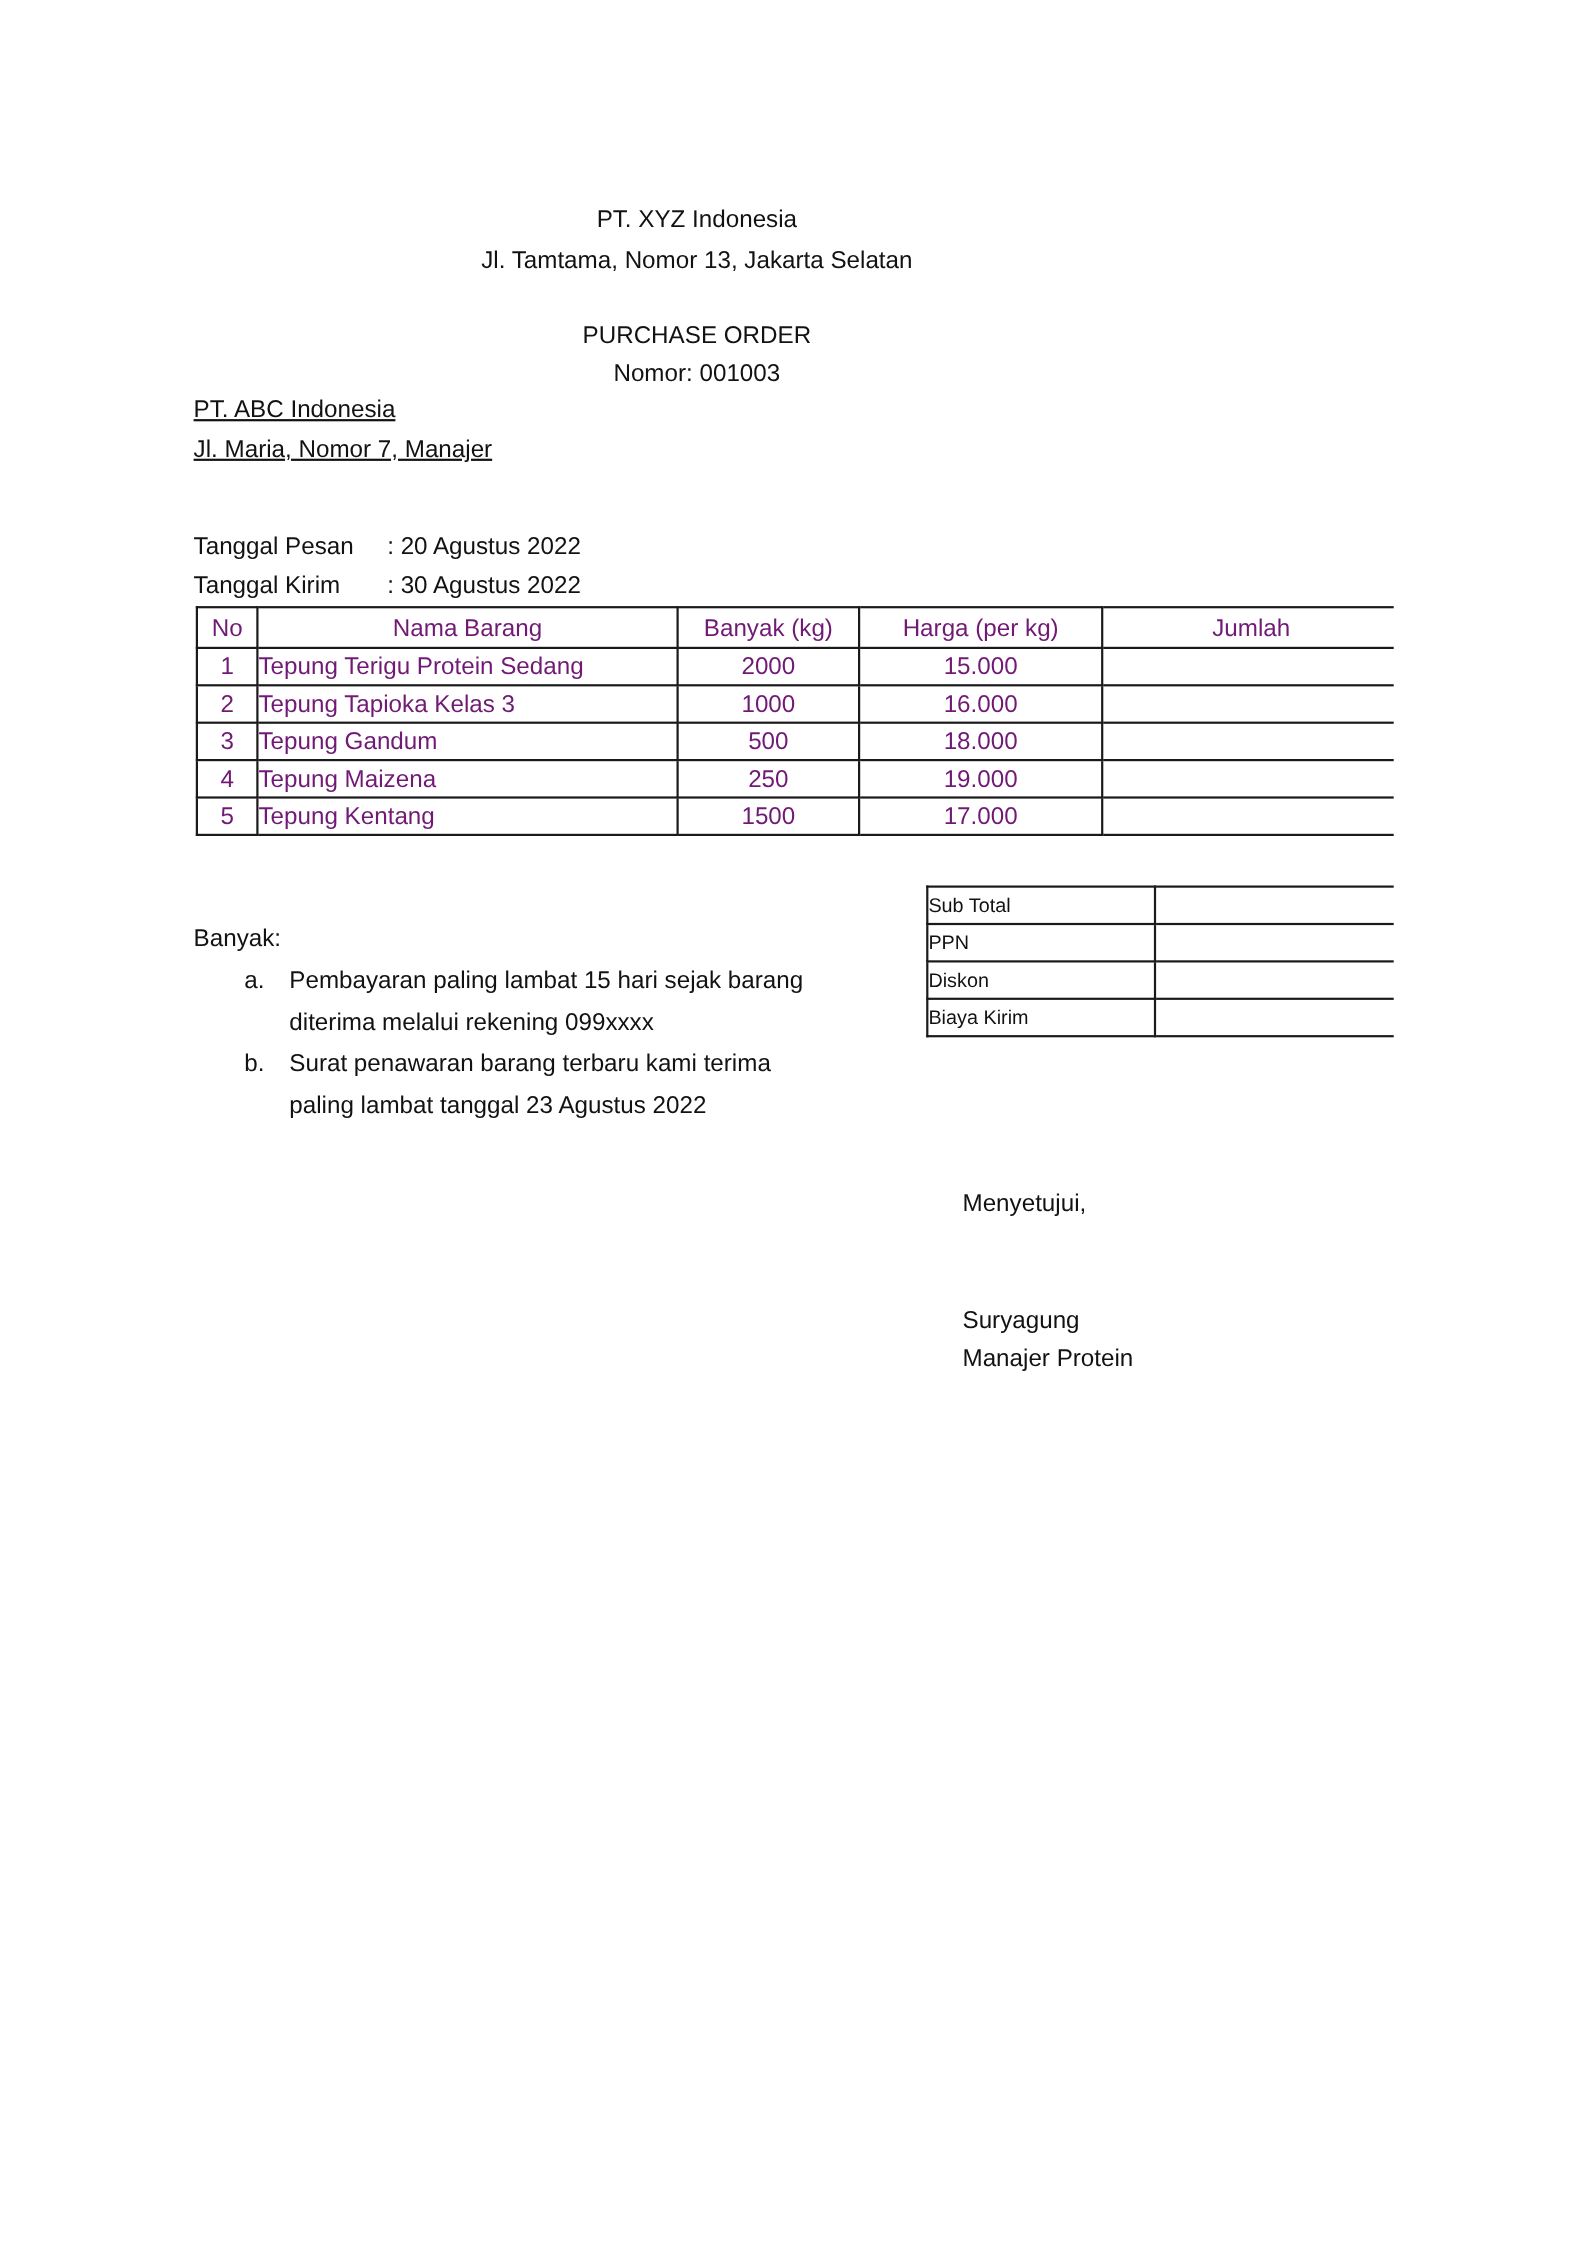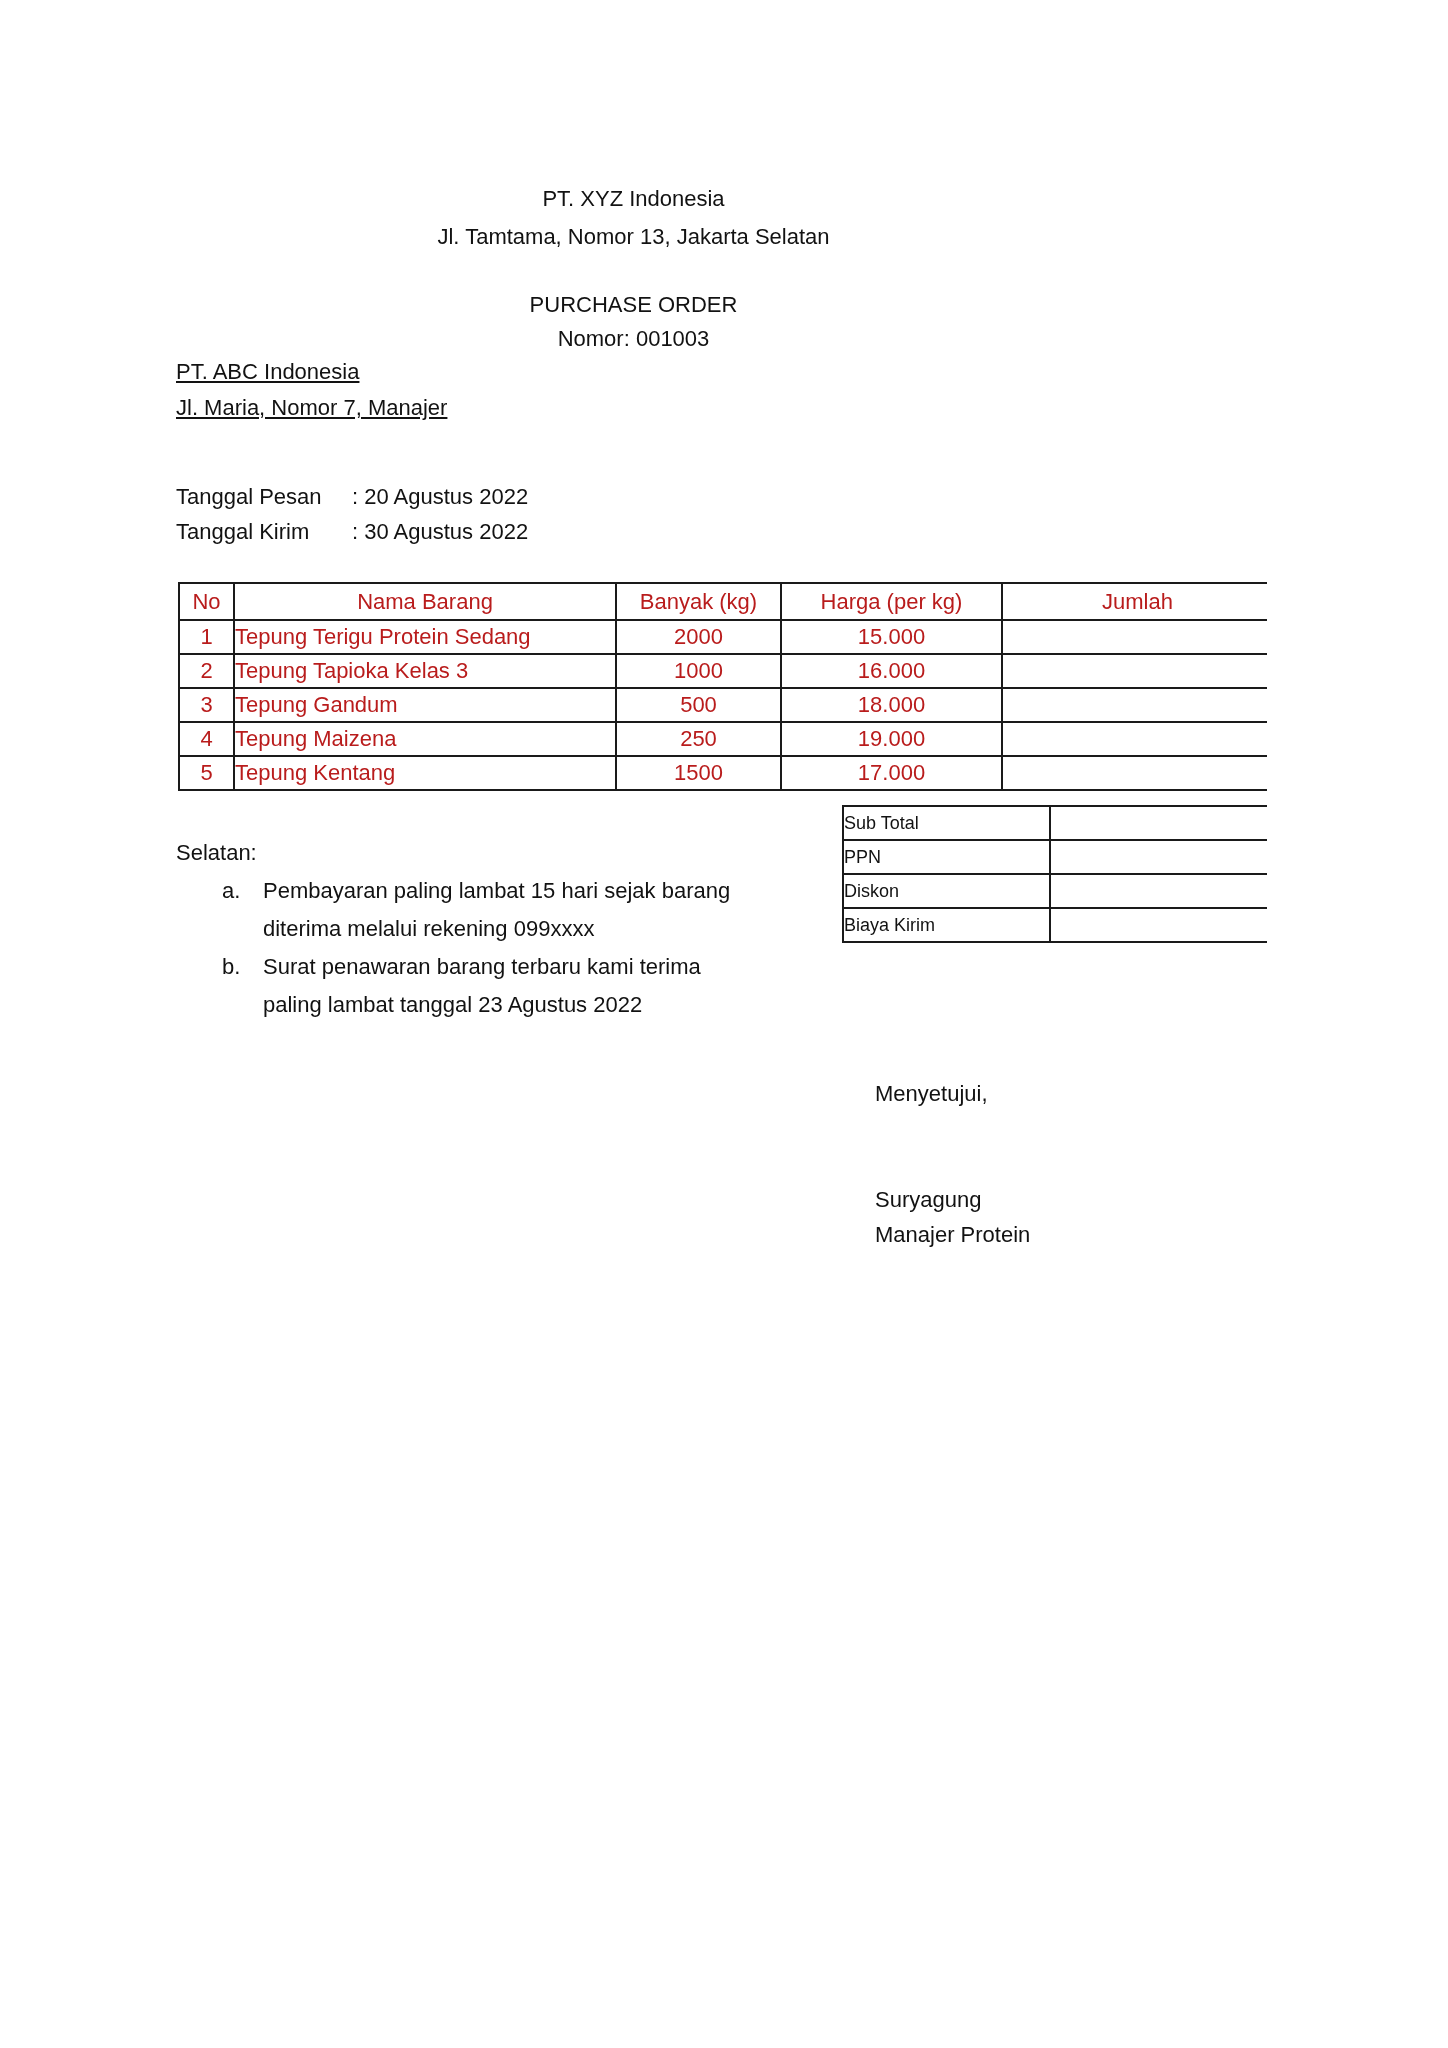--- a/index.html
+++ b/index.html
@@ -31,26 +31,26 @@
   
   .vendor-block { left: 176px; top: 354px; line-height: 36px; text-decoration: underline; }
 
   .dates-block { left: 176px; top: 479px; line-height: 35px; }
   .date-row { display: flex; }
   .date-label { display: inline-block; width: 176px; }
 
   
   table.items {
     left: 178px;
-    top: 582px;
+    top: 551px;
     width: 1094px;
     border-collapse: collapse;
     table-layout: fixed;
     font-size: 22px;
-    color: #b91c1c;
+    color: #701a75;
   }
   table.items th, table.items td {
     border: 2px solid #1a1a1a;
     padding: 0;
     font-weight: normal;
     vertical-align: middle;
   }
   table.items thead tr { height: 37px; }
   table.items tbody tr { height: 34px; }
   td.cell-center, th.head-cell { text-align: center; }
@@ -189,21 +189,21 @@
         <td class="sum-value"></td>
       </tr>
       <tr>
         <td class="sum-label">Biaya Kirim</td>
         <td class="sum-value"></td>
       </tr>
     </tbody>
   </table>
 
   <div class="abs notes-block">
-    <div class="notes-heading">Selatan:</div>
+    <div class="notes-heading">Banyak:</div>
     <div class="note-item">
       <span class="note-marker">a.</span>
       <span class="note-text">Pembayaran paling lambat 15 hari sejak barang
 diterima melalui rekening 099xxxx</span>
     </div>
     <div class="note-item">
       <span class="note-marker">b.</span>
       <span class="note-text">Surat penawaran barang terbaru kami terima
 paling lambat tanggal 23 Agustus 2022</span>
     </div>

